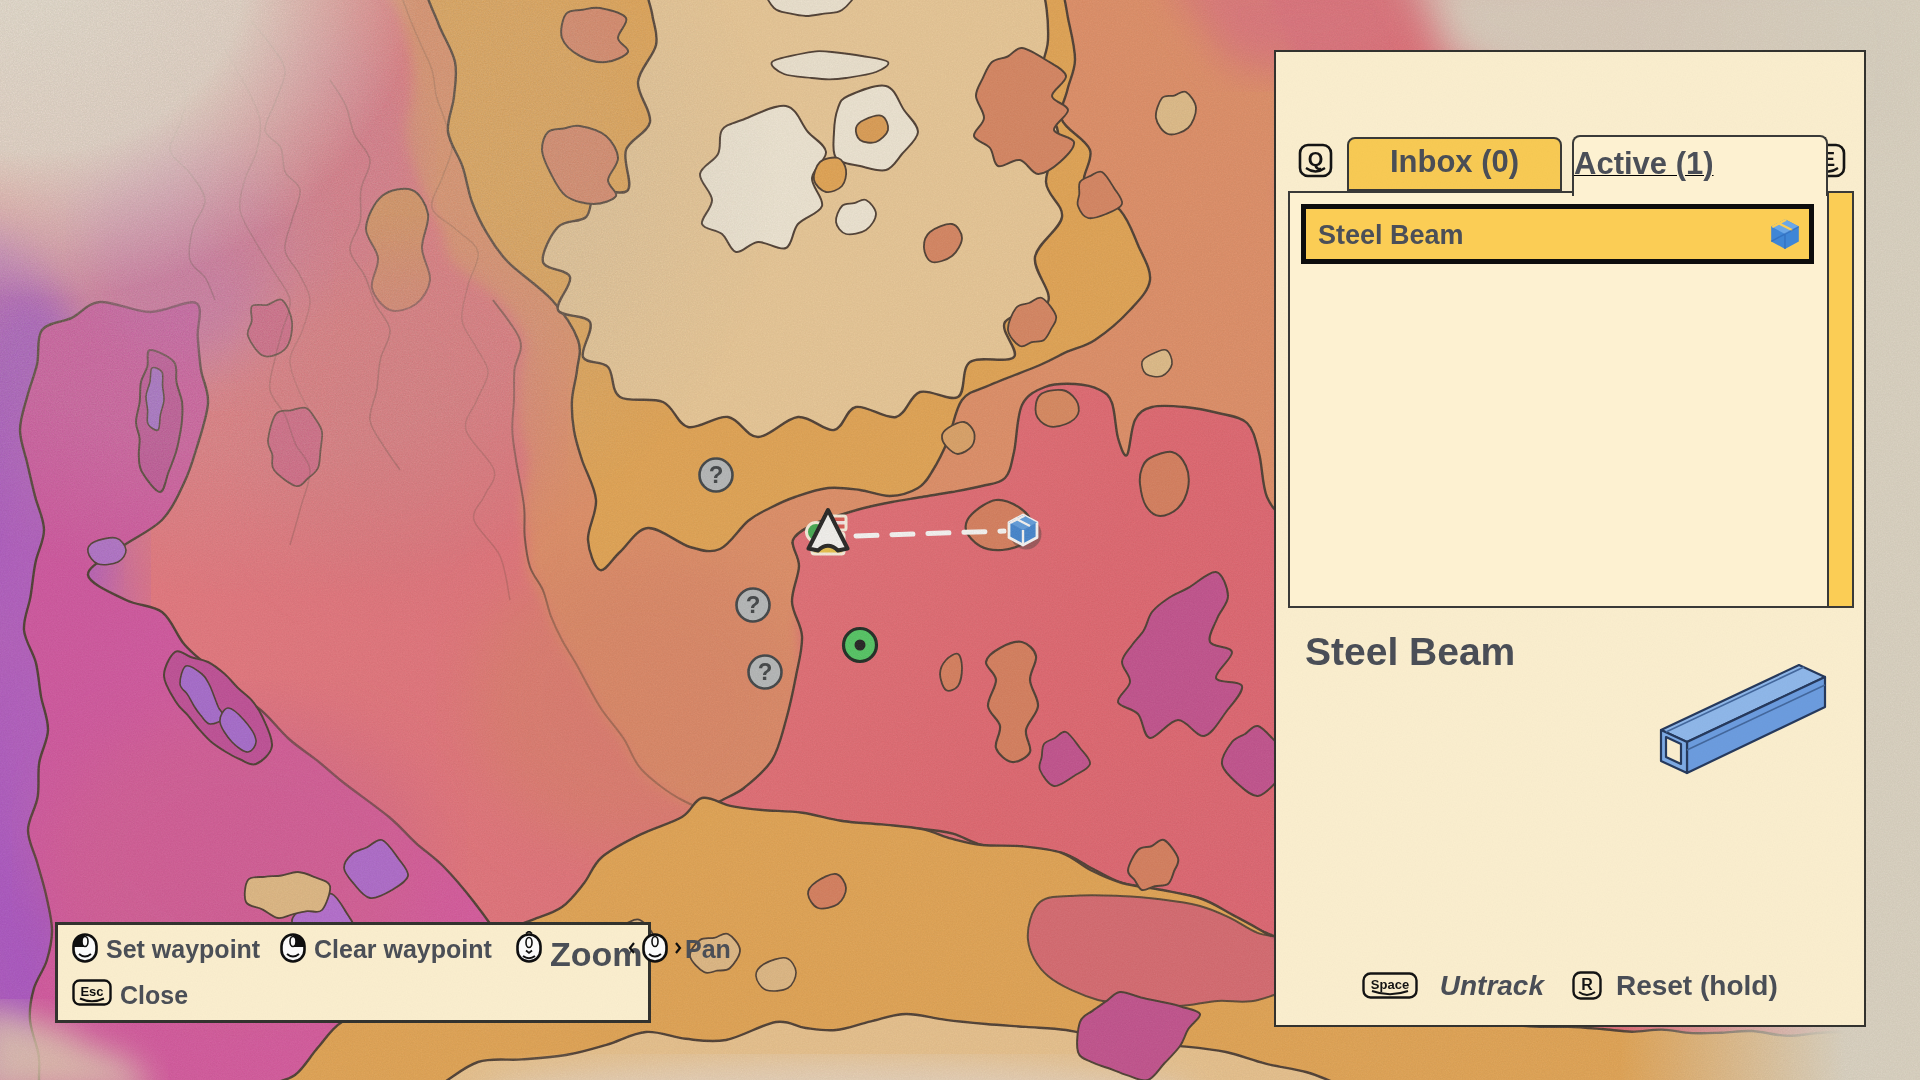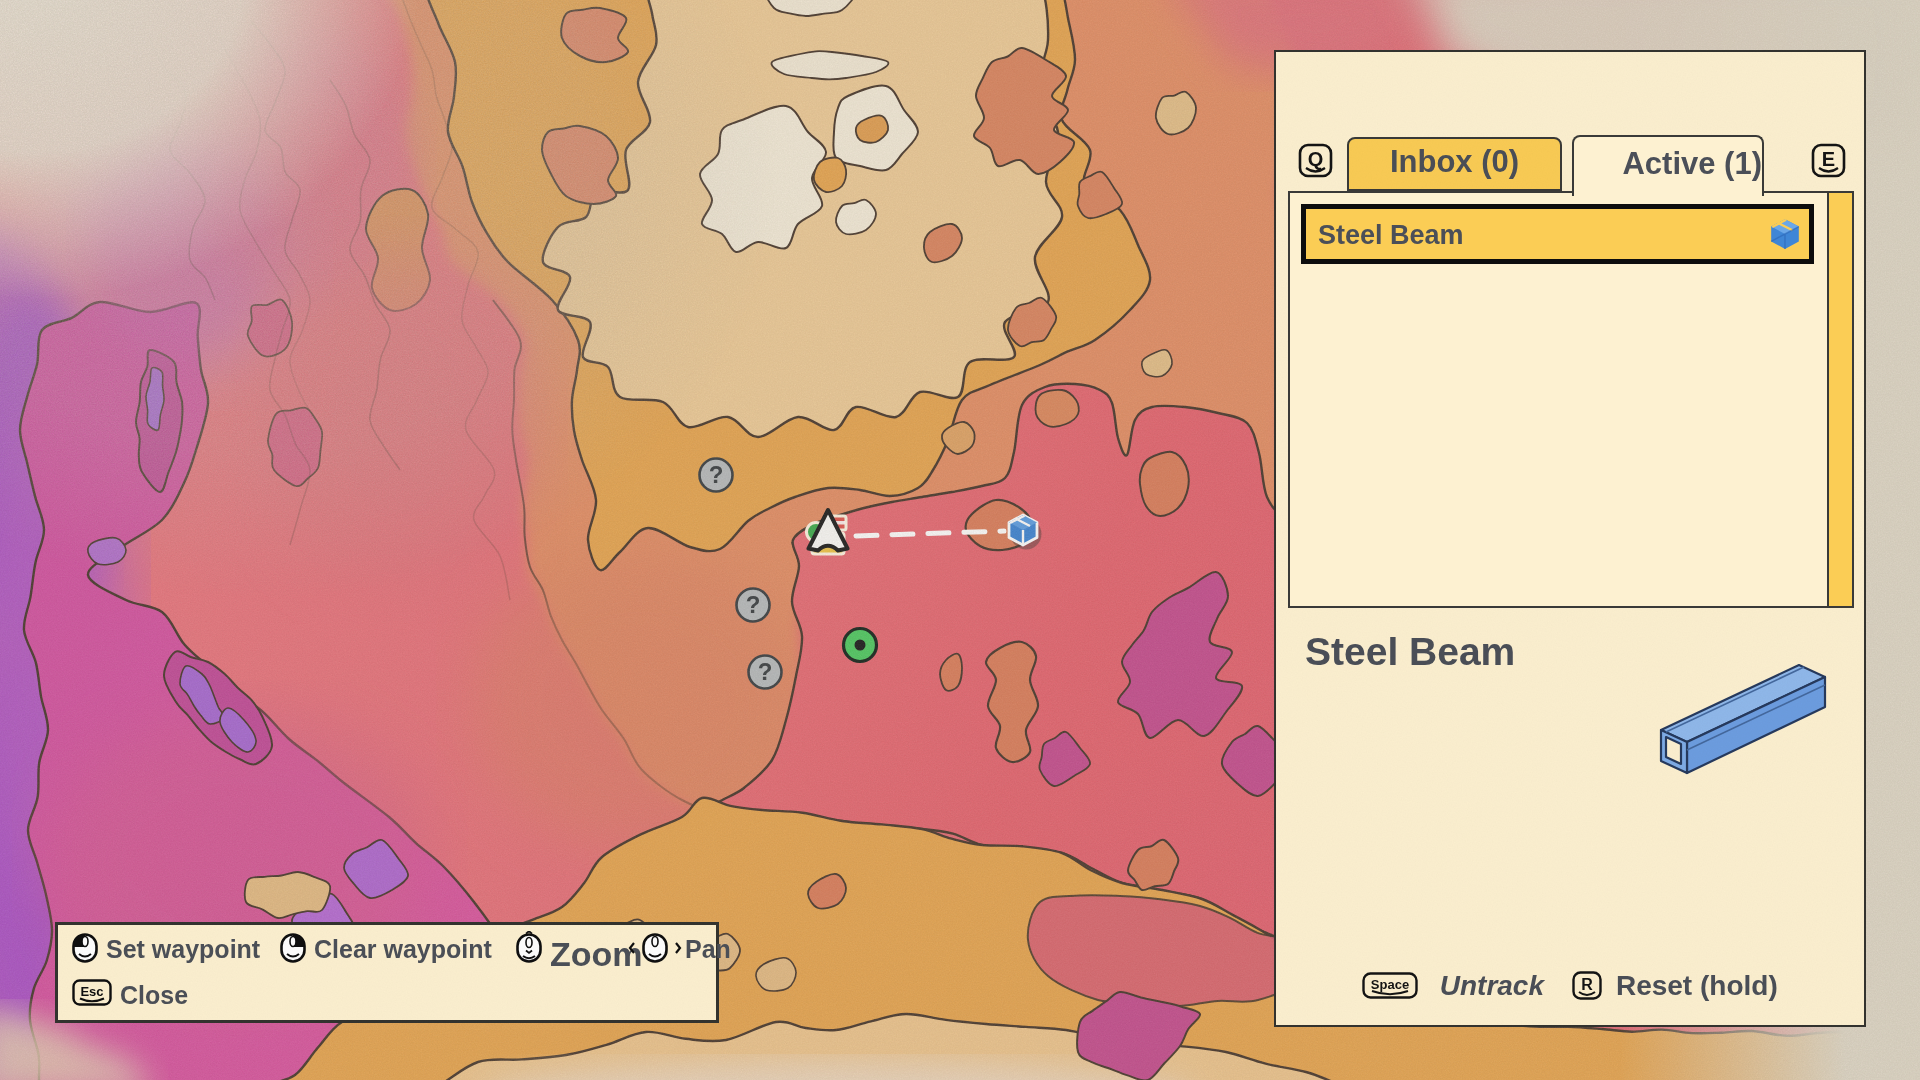--- a/index.html
+++ b/index.html
@@ -264,22 +264,22 @@
     <rect x="2" y="2" width="31" height="31" rx="8" fill="#fdf1d1" stroke="#141414" stroke-width="2.6"></rect>
     <path d="M8,25 Q17.5,32 27,25" fill="none" stroke="#141414" stroke-width="2.2"></path>
     <text x="17.5" y="22.5" text-anchor="middle" font-size="20" font-weight="bold" fill="#141414" font-family="Liberation Sans, sans-serif">Q</text>
   </svg>
 
   <div style="position:absolute;left:71px;top:85px;width:215px;height:54px;background:#fbcd55;
     border:2.5px solid #3a3a38;border-radius:8px 8px 0 0;box-sizing:border-box;text-align:center;">
     <span class="panel-text" style="font-size:31px;line-height:46px;">Inbox (0)</span>
   </div>
 
-  <div style="position:absolute;left:296px;top:83px;width:192px;height:61px;background:#fdf1d1;
-    border:2.5px solid #3a3a38;border-bottom:none;border-radius:8px 8px 0 0;box-sizing:border-box;text-align:right;z-index:3;">
+  <div style="position:absolute;left:296px;top:83px;width:256px;height:61px;background:#fdf1d1;
+    border:2.5px solid #3a3a38;border-bottom:none;border-radius:8px 8px 0 0;box-sizing:border-box;text-align:left;z-index:3;text-decoration:underline;">
     <span class="panel-text" style="font-size:31px;line-height:54px;">Active (1)</span>
   </div>
 
   <svg style="position:absolute;left:535px;top:91px;" width="35" height="36" viewBox="0 0 35 36">
     <rect x="2" y="2" width="31" height="31" rx="8" fill="#fdf1d1" stroke="#141414" stroke-width="2.6"></rect>
     <path d="M8,25 Q17.5,32 27,25" fill="none" stroke="#141414" stroke-width="2.2"></path>
     <text x="17.5" y="22.5" text-anchor="middle" font-size="20" font-weight="bold" fill="#141414" font-family="Liberation Sans, sans-serif">E</text>
   </svg>
 
   <div style="position:absolute;left:12px;top:139px;width:566px;height:417px;border:2.5px solid #3a3a38;
@@ -326,21 +326,21 @@
     <span class="panel-text" style="font-size:28px;vertical-align:middle;margin-left:17px;font-style:italic;">Untrack</span>
     <svg style="vertical-align:middle;margin-left:24px;" width="30" height="30" viewBox="0 0 30 30">
       <rect x="1.5" y="1.5" width="27" height="26" rx="7" fill="#fdf1d1" stroke="#141414" stroke-width="2.4"></rect>
       <path d="M7,21 Q15,27 23,21" fill="none" stroke="#141414" stroke-width="2"></path>
       <text x="15" y="19" text-anchor="middle" font-size="16" font-weight="bold" fill="#141414" font-family="Liberation Sans, sans-serif">R</text>
     </svg>
     <span class="panel-text" style="font-size:28px;vertical-align:middle;margin-left:9px;">Reset (hold)</span>
   </div>
 </div>
 
-<div id="hints" style="position:absolute;left:55px;top:922px;width:664px;height:101px;
+<div id="hints" style="position:absolute;left:55px;top:922px;width:596px;height:101px;
   background:#fdf1d1;border:3px solid #33332f;box-sizing:border-box;color:#4c5058;font-weight:bold;">
 
   <svg style="position:absolute;left:14px;top:8px;" width="26" height="30" viewBox="0 0 26 30">
     <rect x="1.5" y="1.5" width="23" height="27" rx="11.5" fill="#ffffff" stroke="#0f0f0f" stroke-width="2.6"></rect>
     <path d="M13,1.5 L13,14 L1.5,14 L1.5,12 Q1.5,1.5 12,1.5 Z" fill="#0f0f0f"></path>
     <ellipse cx="13" cy="8.5" rx="3" ry="5" fill="#ffffff" stroke="#0f0f0f" stroke-width="1.6"></ellipse>
     <path d="M7,21 Q13,26 19,21" fill="none" stroke="#0f0f0f" stroke-width="2"></path>
   </svg>
 
   <span style="position:absolute;left:48px;top:10px;font-size:25px;">Set waypoint</span>

